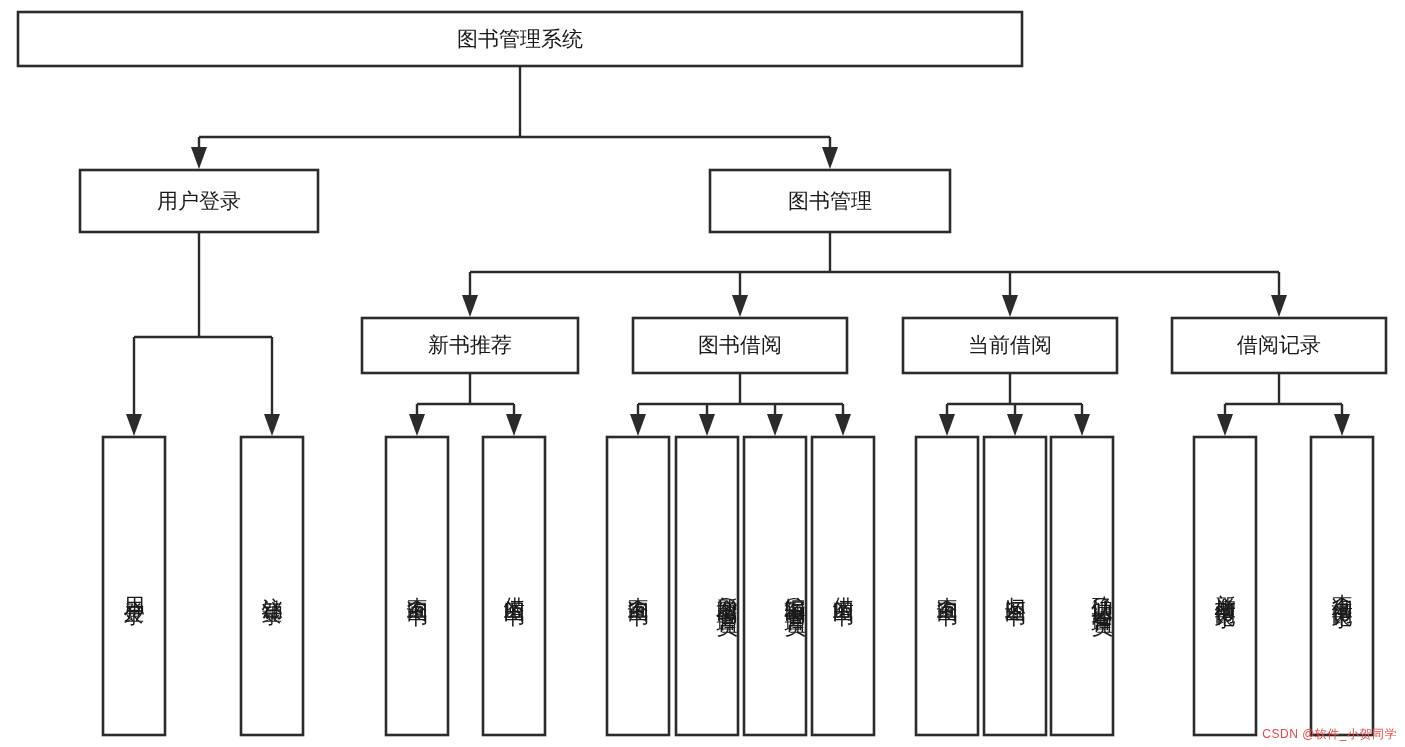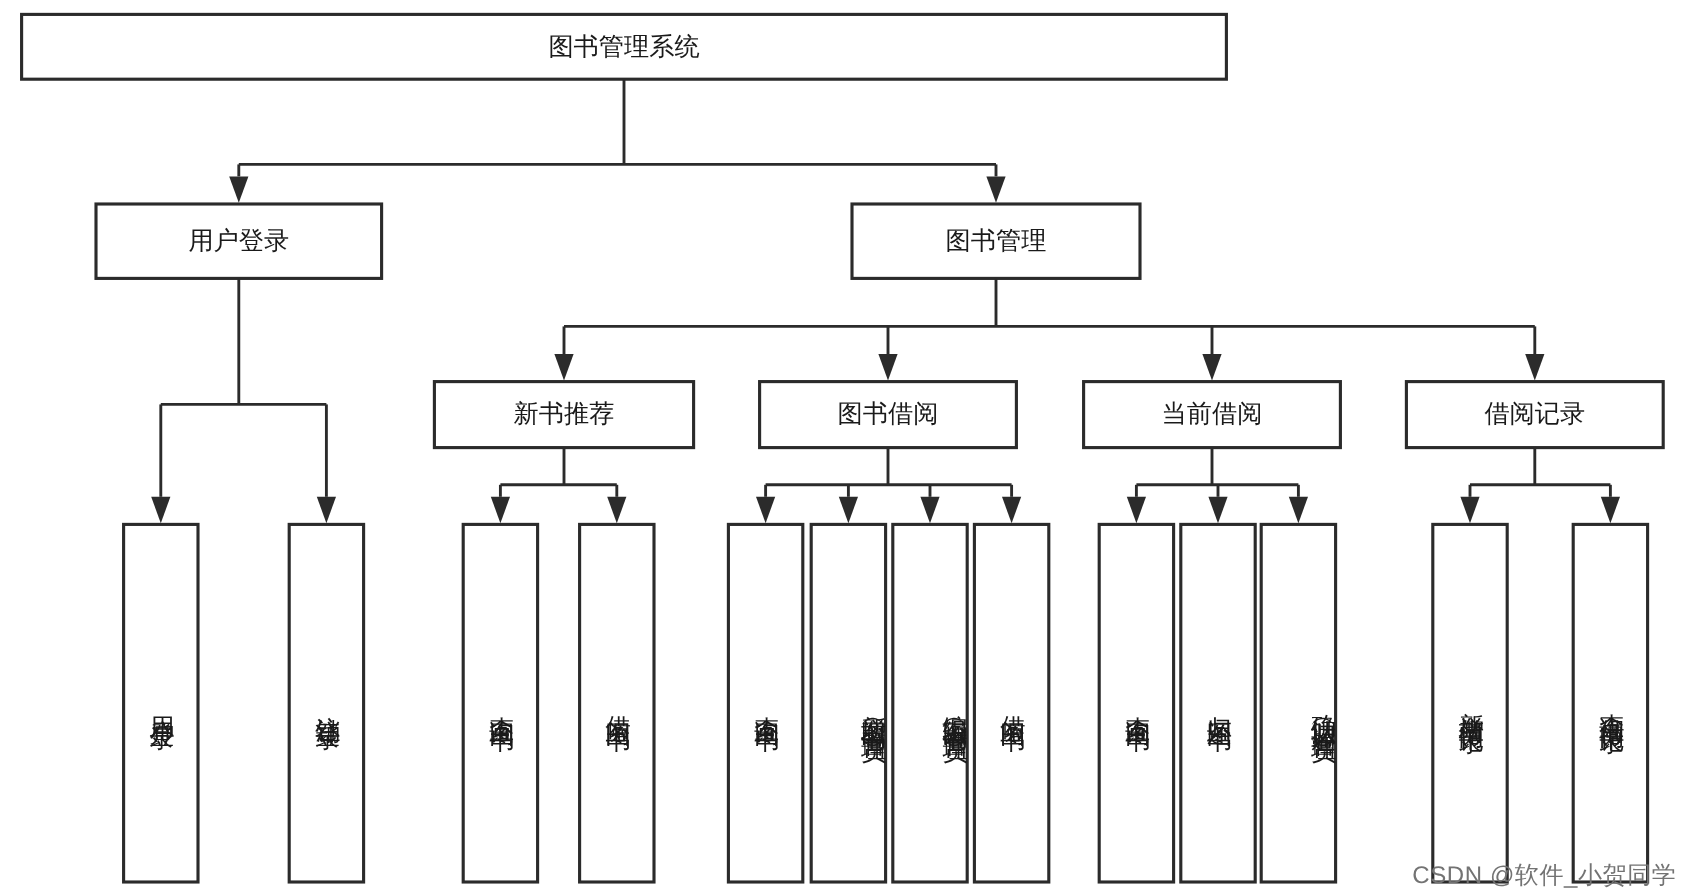--- a/index.html
+++ b/index.html
@@ -64,22 +64,22 @@
     pointer-events: none;
   }
   .node-label-v.centered {
     align-items: center;
   }
   .watermark {
     position: absolute;
     right: 8px;
     bottom: 4px;
     font-family: "Liberation Sans", "DejaVu Sans", sans-serif;
-    font-size: 20px;
-    color: #737373;
+    font-size: 12px;
+    color: #ef4444;
     letter-spacing: 0.5px;
     white-space: nowrap;
   }
 </style>
 </head>
 <body>
 
 <div id="diagram-root">
 
   <svg id="tree-svg" viewBox="0 0 1405 747">

